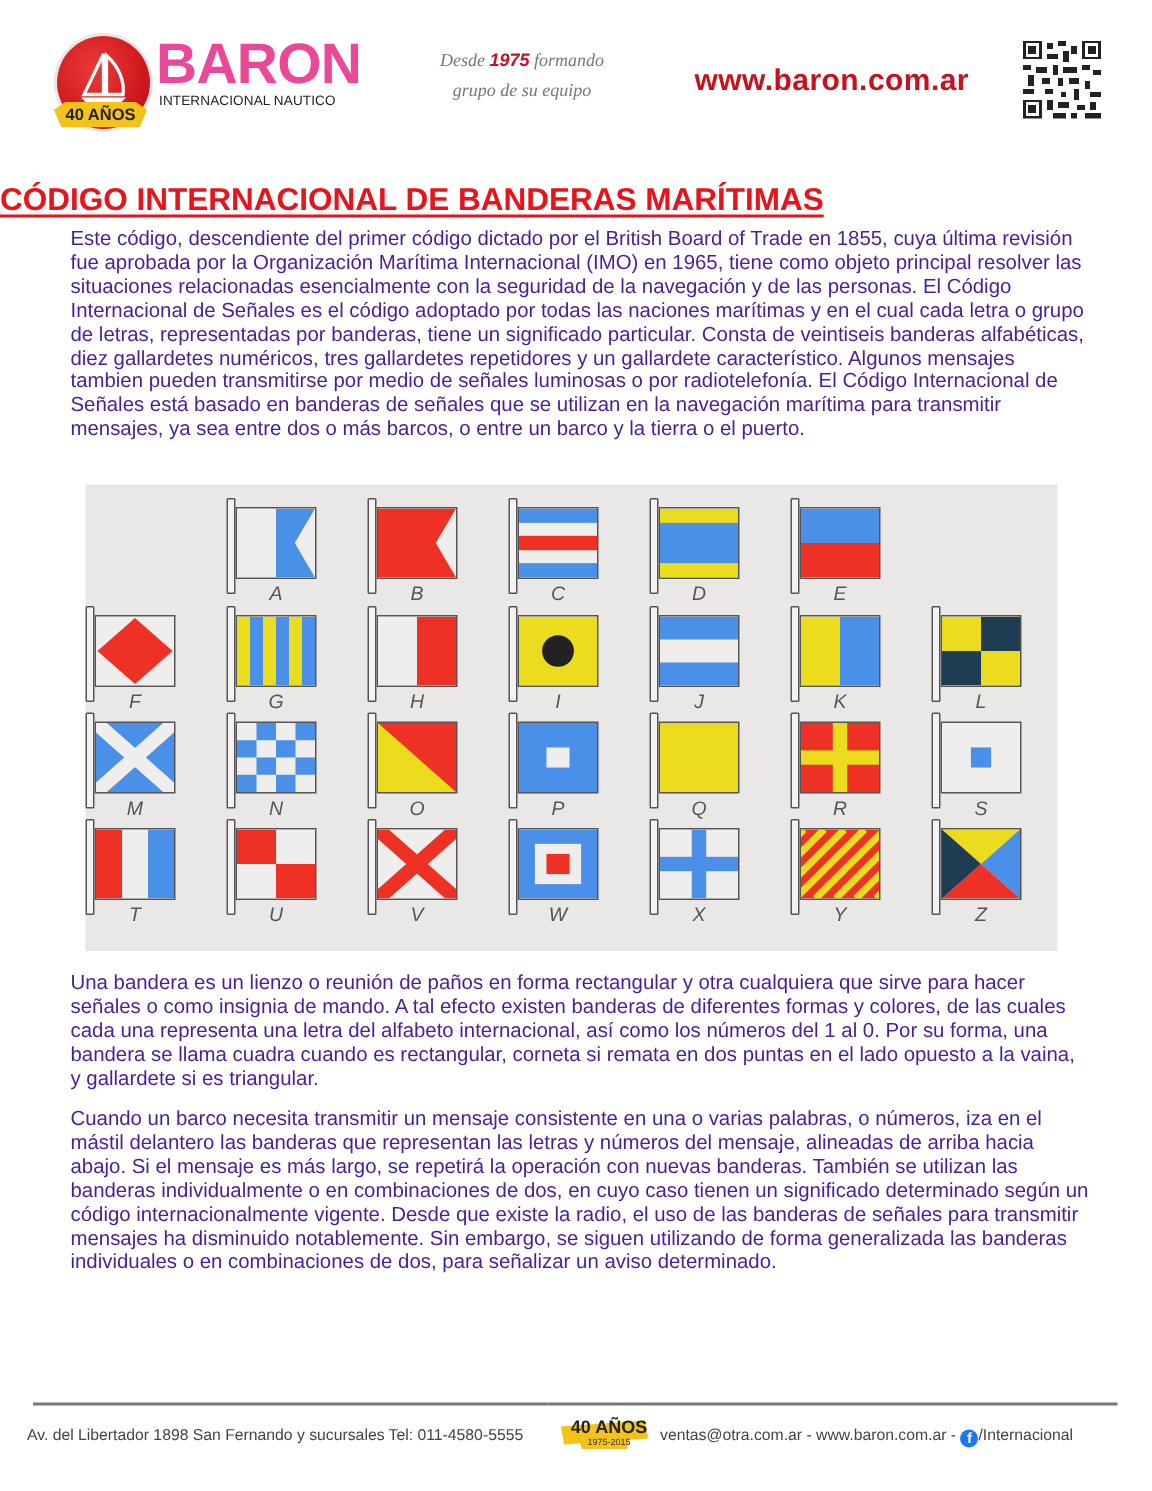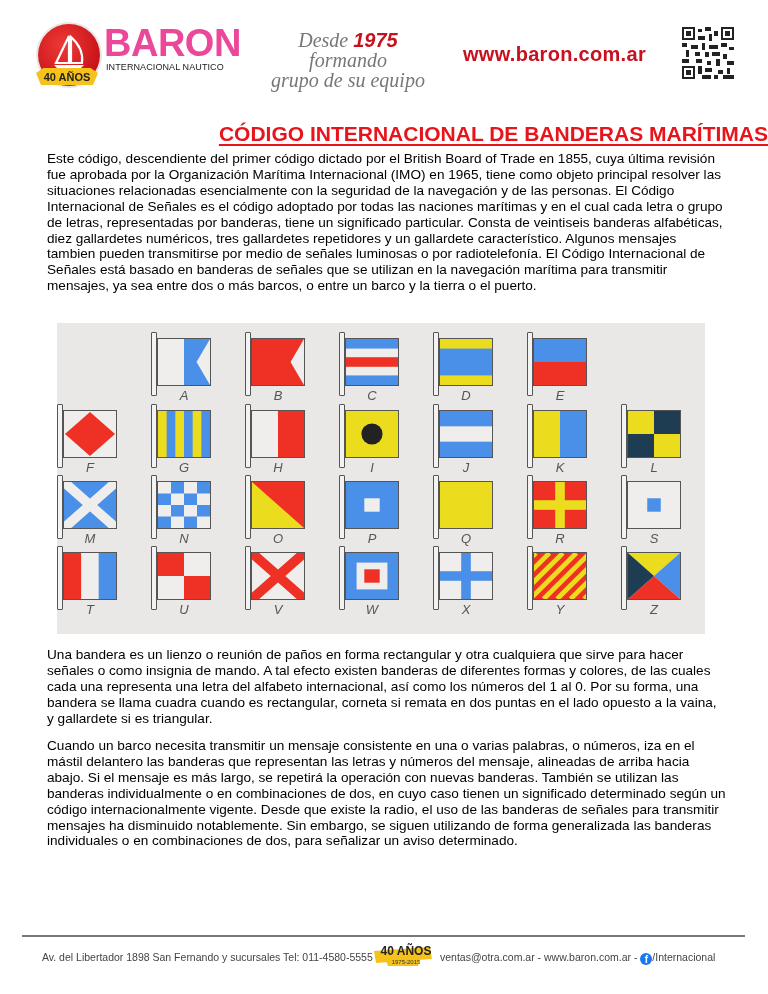--- a/index.html
+++ b/index.html
@@ -4,27 +4,27 @@
 <style>
   html,body{margin:0;padding:0;background:#fff;}
   body{width:768px;height:994px;position:relative;overflow:hidden;font-family:"Liberation Sans",sans-serif;color:#111;}
   .abs{position:absolute;}
   
   .logo-circle{left:38px;top:24px;width:62px;height:62px;border-radius:50%;background:radial-gradient(circle at 40% 35%,#ee3a35,#c8141a 70%,#9e0d10);box-shadow:0 0 0 2px #e6e6e6;}
   .logo-sail{left:50px;top:33px;width:38px;height:40px;}
   .ribbon{left:36px;top:68px;width:62px;height:17px;background:#f4c21b;clip-path:polygon(0 30%,12% 0,88% 0,100% 30%,92% 100%,8% 100%);font-weight:bold;font-size:11px;color:#222;text-align:center;line-height:18px;}
   .brand{left:104px;top:23px;font-weight:bold;font-size:38px;color:#ec4899;letter-spacing:-0.5px;line-height:40px;}
   .brand-sub{left:106px;top:62px;font-size:9px;color:#222;letter-spacing:0.1px;}
-  .slogan{left:258px;top:30px;width:180px;text-align:center;font-family:"Liberation Serif",serif;font-style:italic;font-size:20px;color:#777;line-height:20px;}
+  .slogan{left:258px;top:30px;width:180px;text-align:center;font-family:"Liberation Serif",serif;font-style:italic;font-size:12px;color:#777;line-height:20px;}
   .slogan .yr{color:#c8101e;font-weight:bold;font-family:"Liberation Sans",sans-serif;}
   .web{left:463px;top:43px;font-size:20px;font-weight:bold;color:#c8101e;letter-spacing:0.3px;}
   .qr{left:679px;top:27px;width:58px;height:52px;}
   
-  .title{left:0;top:122px;width:768px;text-align:right;font-weight:bold;font-size:21px;color:#e8141c;text-decoration:underline;text-underline-offset:3px;}
-  .para{left:47px;width:680px;font-size:13.6px;line-height:15.9px;color:#000000;}
+  .title{left:0;top:122px;width:768px;text-align:left;font-weight:bold;font-size:21px;color:#e8141c;text-decoration:underline;text-underline-offset:3px;}
+  .para{left:47px;width:680px;font-size:13.6px;line-height:15.9px;color:#4c1d95;}
   
   .panel{left:57px;top:323px;width:648px;height:311px;background:#e9e8e6;}
   .flag-cell{position:absolute;width:80px;height:75px;}
   .pole{position:absolute;left:0;top:0;width:4px;height:62px;border:1.3px solid #555;background:#f3f3f3;border-radius:1px;}
   .flag{position:absolute;left:6px;top:6px;width:54px;height:48px;border:1.3px solid #555;overflow:hidden;background:#efeeec;box-sizing:border-box;}
   .flag svg{display:block;width:100%;height:100%;}
   .flabel{position:absolute;left:6px;top:56px;width:54px;text-align:center;font-style:italic;font-size:13px;color:#555;}
   
   .footline{left:22px;top:935px;width:343px;height:1.5px;background:#777;}
   .footline2{left:365px;top:935px;width:380px;height:1.5px;background:#777;}
@@ -384,21 +384,21 @@
       <div class="flabel">Z</div>
     </div>
   </div>
 
 <div class="abs para" style="top:647px;">Una bandera es un lienzo o reunión de paños en forma rectangular y otra cualquiera que sirve para hacer señales o como insignia de mando. A tal efecto existen banderas de diferentes formas y colores, de las cuales cada una representa una letra del alfabeto internacional, así como los números del 1 al 0. Por su forma, una bandera se llama cuadra cuando es rectangular, corneta si remata en dos puntas en el lado opuesto a la vaina, y gallardete si es triangular.</div>
 
 <div class="abs para" style="top:738px;">Cuando un barco necesita transmitir un mensaje consistente en una o varias palabras, o números, iza en el mástil delantero las banderas que representan las letras y números del mensaje, alineadas de arriba hacia abajo. Si el mensaje es más largo, se repetirá la operación con nuevas banderas. También se utilizan las banderas individualmente o en combinaciones de dos, en cuyo caso tienen un significado determinado según un código internacionalmente vigente. Desde que existe la radio, el uso de las banderas de señales para transmitir mensajes ha disminuido notablemente. Sin embargo, se siguen utilizando de forma generalizada las banderas individuales o en combinaciones de dos, para señalizar un aviso determinado.</div>
 
 <div class="abs footline"></div>
 <div class="abs footline2"></div>
-<div class="abs foot" style="left:42px;text-align:right;">Av. del Libertador 1898   San Fernando y sucursales   Tel: 011-4580-5555</div>
+<div class="abs foot" style="left:18px;text-align:right;">Av. del Libertador 1898   San Fernando y sucursales   Tel: 011-4580-5555</div>
 <svg class="abs foot-badge" viewBox="0 0 62 22">
   <path d="M2 6 L58 2 L60 14 L4 18 Z" fill="#f4c21b"></path>
   <path d="M14 15 L48 13 L46 21 L16 21 Z" fill="#f4c21b"></path>
 </svg>
 <div class="abs" style="left:378px;top:945px;width:56px;text-align:center;font-weight:bold;font-size:12px;color:#222;line-height:12px;">40 AÑOS</div>
 <div class="abs" style="left:378px;top:958px;width:56px;text-align:center;font-size:6px;color:#333;line-height:8px;">1975-2015</div>
 <div class="abs foot" style="left:440px;">
   <span>ventas@otra.com.ar  -  www.baron.com.ar  - </span>
   <span class="fb">f</span><span>/Internacional</span>
 </div>

